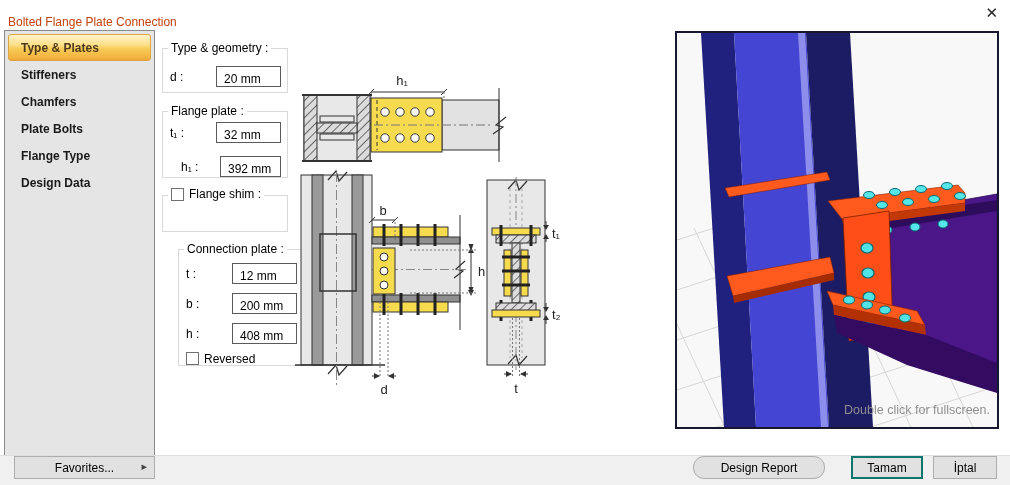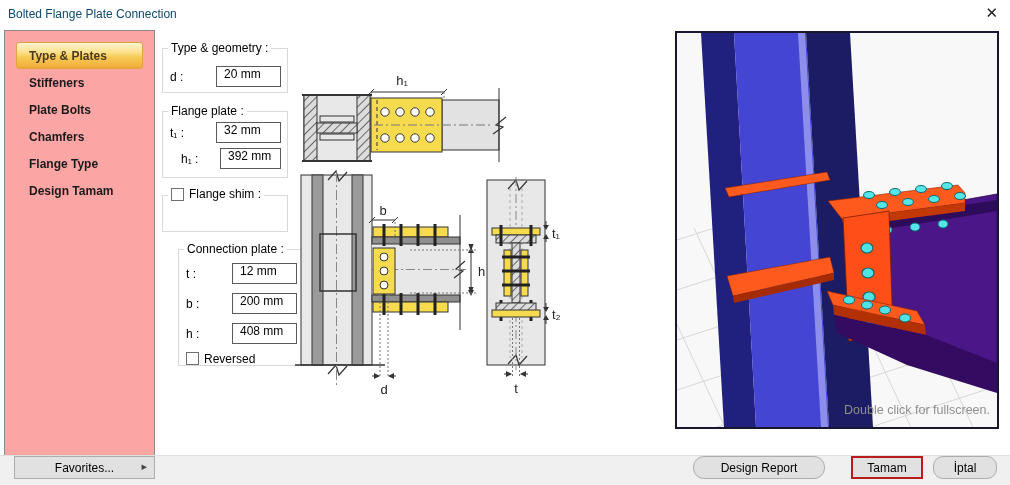--- a/index.html
+++ b/index.html
@@ -5,26 +5,26 @@
   * { margin:0; padding:0; box-sizing:border-box; }
   html,body { width:1010px; height:485px; }
   body {
     font-family:"Liberation Sans", sans-serif;
     font-size:12px; color:#000; background:#fff;
     position:relative; overflow:hidden;
     outline:1px solid #ABABAB;
   }
   
   .titlebar { position:absolute; left:0; top:0; width:100%; height:28px; background:#fff; }
-  .title { position:absolute; left:8px; top:7px; font-size:12px; color:#0c4a6e; }
+  .title { position:absolute; left:8px; top:15px; font-size:12px; color:#c2410c; }
   .close-x { position:absolute; right:12px; top:4px; font-size:15px; color:#222; cursor:pointer; line-height:18px; }
   
   .sidebar {
     position:absolute; left:4px; top:30px; width:151px; height:429px;
-    background:#fca5a5; border:1px solid #8A8A8A; padding:11px;
+    background:#e5e5e5; border:1px solid #8A8A8A; padding:3px;
   }
   .side-item {
     height:27px; line-height:26px; padding-left:12px;
     font-weight:600; color:#1a1a1a; cursor:pointer; border:1px solid transparent;
   }
   .side-item.selected {
     border:1px solid #DFA443; border-radius:3px;
     background:linear-gradient(to bottom,#FFF3CE 0%,#FCDF86 40%,#F7CB57 55%,#F3B23E 92%,#EDA435 100%);
     color:#4C3A1E;
   }
@@ -33,21 +33,21 @@
     position:absolute; left:162px; width:126px;
     border:1px solid #D9D9D9; background:#fff;
   }
   .group-title {
     position:absolute; top:-8px; left:5px; background:#fff; padding:0 3px; white-space:nowrap;
   }
   .row { position:absolute; left:7px; right:6px; height:21px; display:flex; align-items:center; }
   .row .lbl { width:42px; }
   .field {
     width:65px; height:21px; background:#fff; border:1px solid #5A5A5A;
-    display:flex; align-items:flex-start; padding-left:7px; margin-left:auto;
+    display:flex; align-items:flex-end; padding-left:7px; margin-left:auto;
   }
   .field.disabled { border-color:#B5B5B5; color:#9C9C9C; }
   .checkbox {
     width:13px; height:13px; background:#fff; border:1px solid #707070; display:inline-block;
     vertical-align:-2px; margin-right:5px; flex:none;
   }
   .legend-check { display:flex; align-items:flex-end; }
   
   .diagram { position:absolute; left:290px; top:38px; }
   .viewport {
@@ -59,60 +59,60 @@
     position:absolute; left:0; top:455px; width:100%; height:30px;
     background:#F0F0F0; border-top:1px solid #DFDFDF;
   }
   .btn {
     position:absolute; top:0; height:23px; background:#E1E1E1; border:1px solid #ADADAD;
     display:flex; align-items:center; justify-content:center; font-size:12px; cursor:pointer;
   }
   .btn-favorites { left:14px; width:141px; }
   .btn-favorites .arrow { position:absolute; right:7px; top:3px; color:#444; font-size:11px; }
   .btn-report { left:693px; width:132px;border-radius:11px; }
-  .btn-ok { left:851px; width:72px; border:2px solid #b91c1c; }
-  .btn-cancel { left:933px; width:64px;border-radius:10px; }
+  .btn-ok { left:851px; width:72px; border:2px solid #0f766e; }
+  .btn-cancel { left:933px; width:64px; }
   svg text { font-family:"Liberation Sans", sans-serif; }
 </style>
 </head>
 <body>
 
 <div class="titlebar">
   <span class="title">Bolted Flange Plate Connection</span>
   <span class="close-x">✕</span>
 </div>
 
 <div class="sidebar">
   <div class="side-item selected">Type &amp; Plates</div>
   <div class="side-item">Stiffeners</div>
+  <div class="side-item">Chamfers</div>
   <div class="side-item">Plate Bolts</div>
-  <div class="side-item">Chamfers</div>
   <div class="side-item">Flange Type</div>
-  <div class="side-item">Design Tamam</div>
+  <div class="side-item">Design Data</div>
 </div>
 
 <div class="group" style="top:48px; height:45px;padding-left:18px;">
   <span class="group-title">Type &amp; geometry :</span>
   <div class="row" style="top:17px;">
     <span class="lbl">d :</span>
     <div class="field">
         <span>20 mm</span>
       </div>
   </div>
 </div>
 
 <div class="group" style="top:111px; height:67px;">
   <span class="group-title">Flange plate :</span>
   <div class="row" style="top:10px;">
     <span class="lbl">t₁ :</span>
     <div class="field">
         <span>32 mm</span>
       </div>
   </div>
-  <div class="row" style="top:36px;padding-left:11px;">
+  <div class="row" style="top:44px;padding-left:11px;">
     <span class="lbl">h₁ :</span>
     <div class="field">
         <span>392 mm</span>
       </div>
   </div>
 </div>
 
 <div class="group" style="top:195px; height:37px;">
   <span class="group-title legend-check" style="top:-9px;">
     <span class="checkbox"></span>

